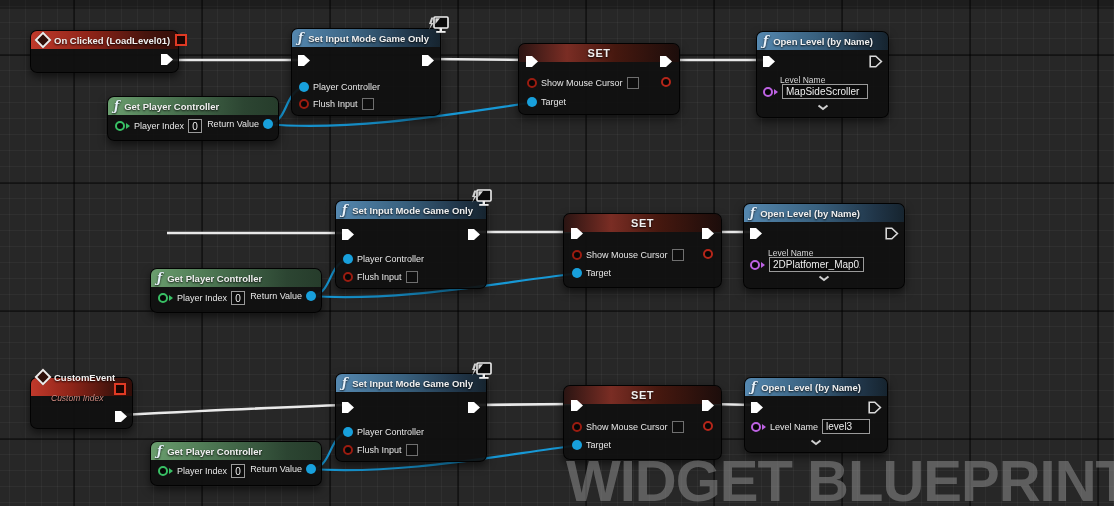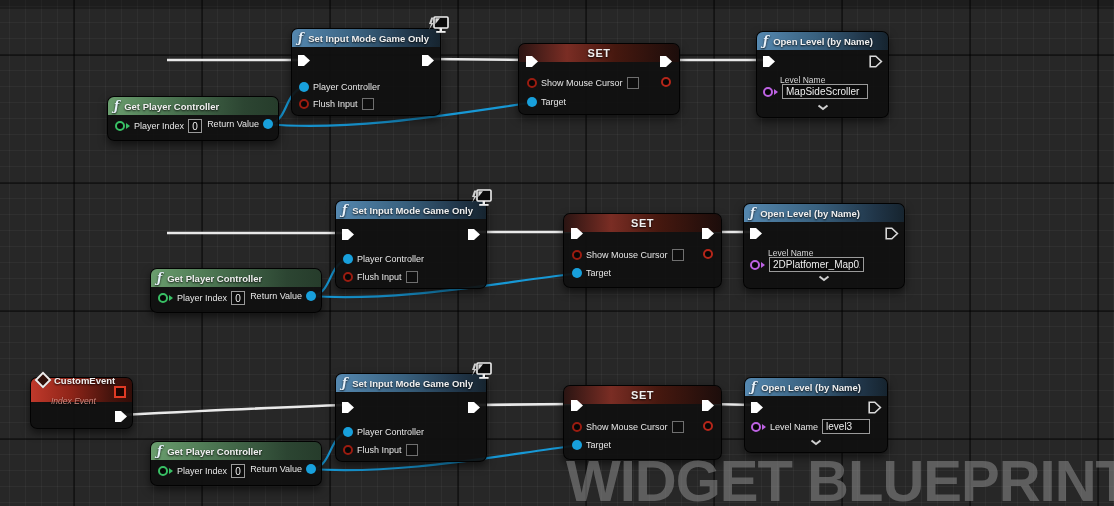--- a/index.html
+++ b/index.html
@@ -73,20 +73,31 @@
   <path d="M708,404 L756,405" stroke="#e9e9e9" stroke-width="2.6" fill="none"></path>
 
   <path d="M266,124 C288,124 283,96 301,88" stroke="#1798d5" stroke-width="2.2" fill="none"></path>
   <path d="M266,124 C350,132 460,113 529,103" stroke="#1798d5" stroke-width="2.2" fill="none"></path>
   <path d="M309,296 C332,296 327,268 345,260" stroke="#1798d5" stroke-width="2.2" fill="none"></path>
   <path d="M309,296 C400,302 495,283 573,274" stroke="#1798d5" stroke-width="2.2" fill="none"></path>
   <path d="M309,469 C332,469 327,441 345,433" stroke="#1798d5" stroke-width="2.2" fill="none"></path>
   <path d="M309,469 C400,475 495,456 573,446" stroke="#1798d5" stroke-width="2.2" fill="none"></path>
 </svg>
 
+<div class="node" style="left:30px;top:30px;width:147px;height:41px;">
+  <div class="hdr hdr-red">
+    <span class="diamond"></span>
+    <span>On Clicked (LoadLevel01)</span>
+    <span class="delegate"></span>
+  </div>
+  <span class="exec" style="right:4px;top:21px;">
+    <svg width="14" height="13">
+          <path d="M1,1 h6 l6,5.5 -6,5.5 h-6 z" fill="#fff"></path>
+        </svg></span>
+</div>
 
 <div class="node" style="left:107px;top:96px;width:170px;height:43px;">
   <div class="hdr hdr-green">
     <span class="ficon">ƒ</span>
     <span>Get Player Controller</span>
   </div>
   <div class="crow" style="left:7px;top:22px;">
     <span class="pin ring" style="color:#39c065;">
           <span class="circ"></span>
           <span class="arw"></span>
@@ -308,25 +319,25 @@
         </span>
     <input class="tfield" style="width: 95px;" value="2DPlatfomer_Map02">
   </div>
   <span class="chev" style="bottom:2px;">
     <svg width="12" height="7">
           <polyline points="1.5,1.5 6,5 10.5,1.5" fill="none" stroke="#cfcfcf" stroke-width="2"></polyline>
         </svg></span>
 </div>
 
 <div class="node" style="left:30px;top:377px;width:101px;height:50px;">
-  <div class="hdr hdr-red" style="height:24px;border-radius:6px 6px 0 0;flex-wrap:wrap;align-content:center;row-gap:0;">
+  <div class="hdr hdr-red" style="height:18px;border-radius:6px 6px 0 0;flex-wrap:wrap;align-content:center;row-gap:0;">
     <span class="diamond"></span>
     <span>CustomEvent</span>
     <span class="delegate"></span>
-    <span class="subtitle" style="flex-basis:100%;margin-left:14px;margin-top:-2px;">Index Event</span>
+    <span class="subtitle" style="flex-basis:100%;margin-left:14px;margin-top:-2px;">Custom Index</span>
   </div>
   <span class="exec" style="right:4px;top:31px;">
     <svg width="14" height="13">
           <path d="M1,1 h6 l6,5.5 -6,5.5 h-6 z" fill="#fff"></path>
         </svg></span>
 </div>
 
 <div class="node" style="left:150px;top:441px;width:170px;height:43px;">
   <div class="hdr hdr-green">
     <span class="ficon">ƒ</span>

